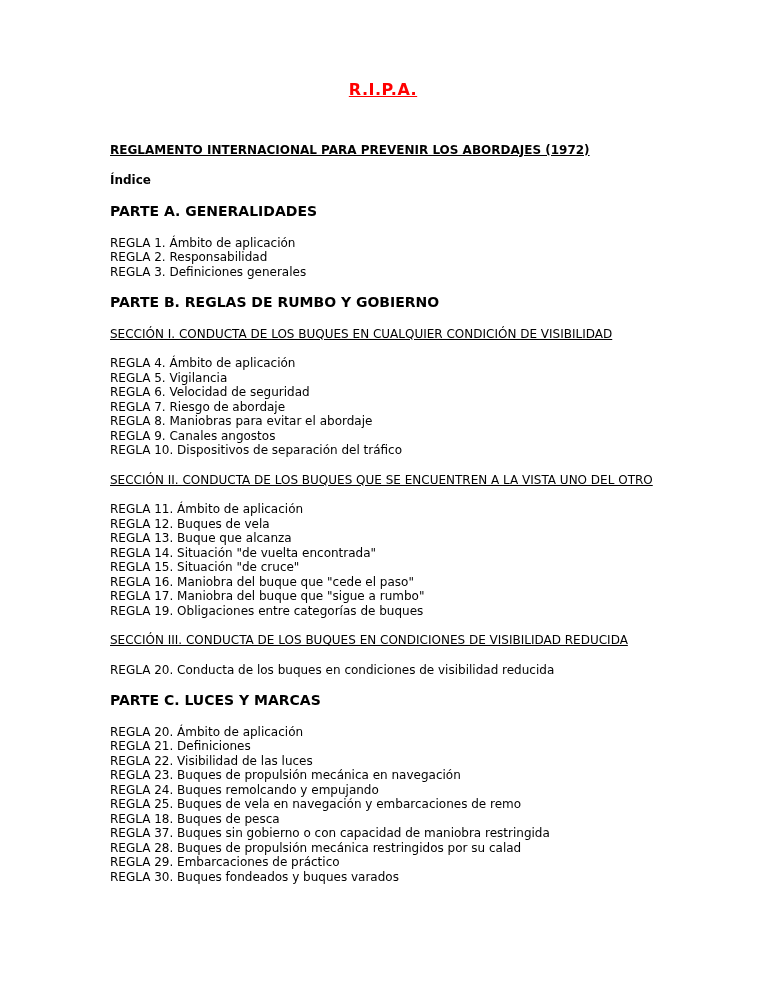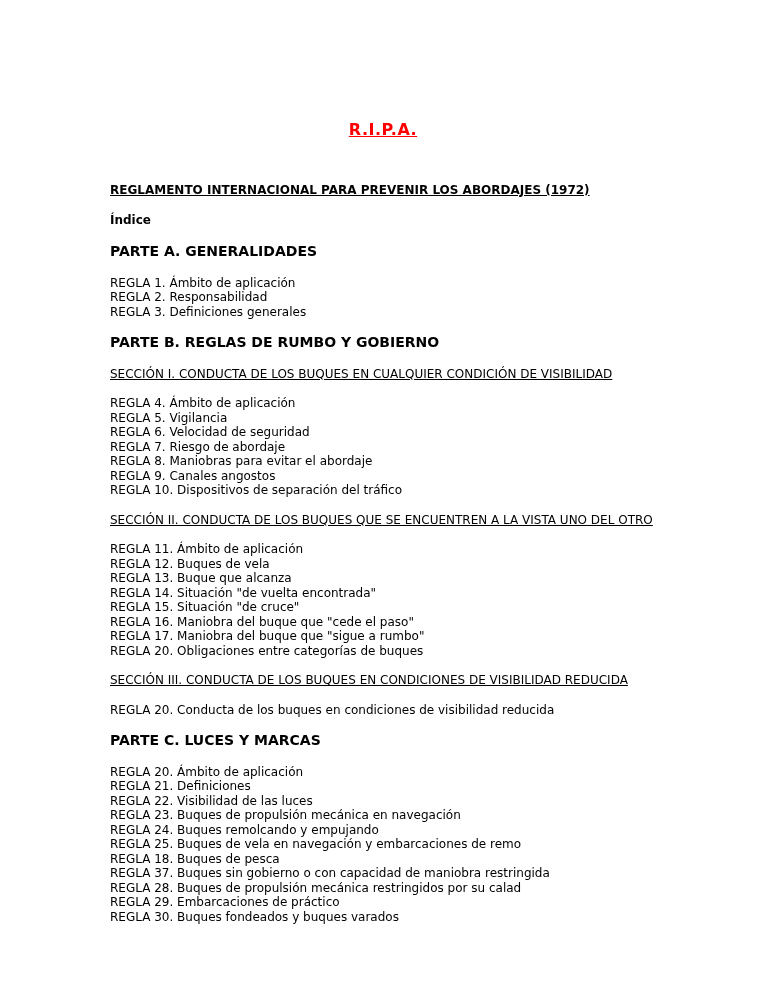--- a/index.html
+++ b/index.html
@@ -11,21 +11,21 @@
     width: 768px;
     min-height: 994px;
     font-family: "DejaVu Sans", "Liberation Sans", sans-serif;
     color: #000000;
     box-sizing: border-box;
   }
   .page {
     box-sizing: border-box;
     width: 768px;
     min-height: 994px;
-    padding: 120px 112px 40px 110px;
+    padding: 80px 112px 40px 110px;
     background: #ffffff;
     border-radius: 29px;
   }
   .doc-title {
     text-align: center;
     font-size: 16px;
     font-weight: bold;
     text-decoration: underline;
     letter-spacing: 0.5px;
     margin: 0 0 44px 0;
@@ -93,21 +93,21 @@
       </div>
       <p class="section-heading">SECCIÓN II. CONDUCTA DE LOS BUQUES QUE SE ENCUENTREN A LA VISTA UNO DEL OTRO</p>
       <div class="rule-list">
         <p class="rule-line">REGLA 11. Ámbito de aplicación</p>
         <p class="rule-line">REGLA 12. Buques de vela</p>
         <p class="rule-line">REGLA 13. Buque que alcanza</p>
         <p class="rule-line">REGLA 14. Situación "de vuelta encontrada"</p>
         <p class="rule-line">REGLA 15. Situación "de cruce"</p>
         <p class="rule-line">REGLA 16. Maniobra del buque que "cede el paso"</p>
         <p class="rule-line">REGLA 17. Maniobra del buque que "sigue a rumbo"</p>
-        <p class="rule-line">REGLA 20. Obligaciones entre categorías de buques</p>
+        <p class="rule-line">REGLA 19. Obligaciones entre categorías de buques</p>
       </div>
       <p class="section-heading">SECCIÓN III. CONDUCTA DE LOS BUQUES EN CONDICIONES DE VISIBILIDAD REDUCIDA</p>
       <div class="rule-list">
         <p class="rule-line">REGLA 20. Conducta de los buques en condiciones de visibilidad reducida</p>
       </div>
       <p class="part-heading">PARTE C. LUCES Y MARCAS</p>
       <div class="rule-list">
         <p class="rule-line">REGLA 20. Ámbito de aplicación</p>
         <p class="rule-line">REGLA 21. Definiciones</p>
         <p class="rule-line">REGLA 22. Visibilidad de las luces</p>

